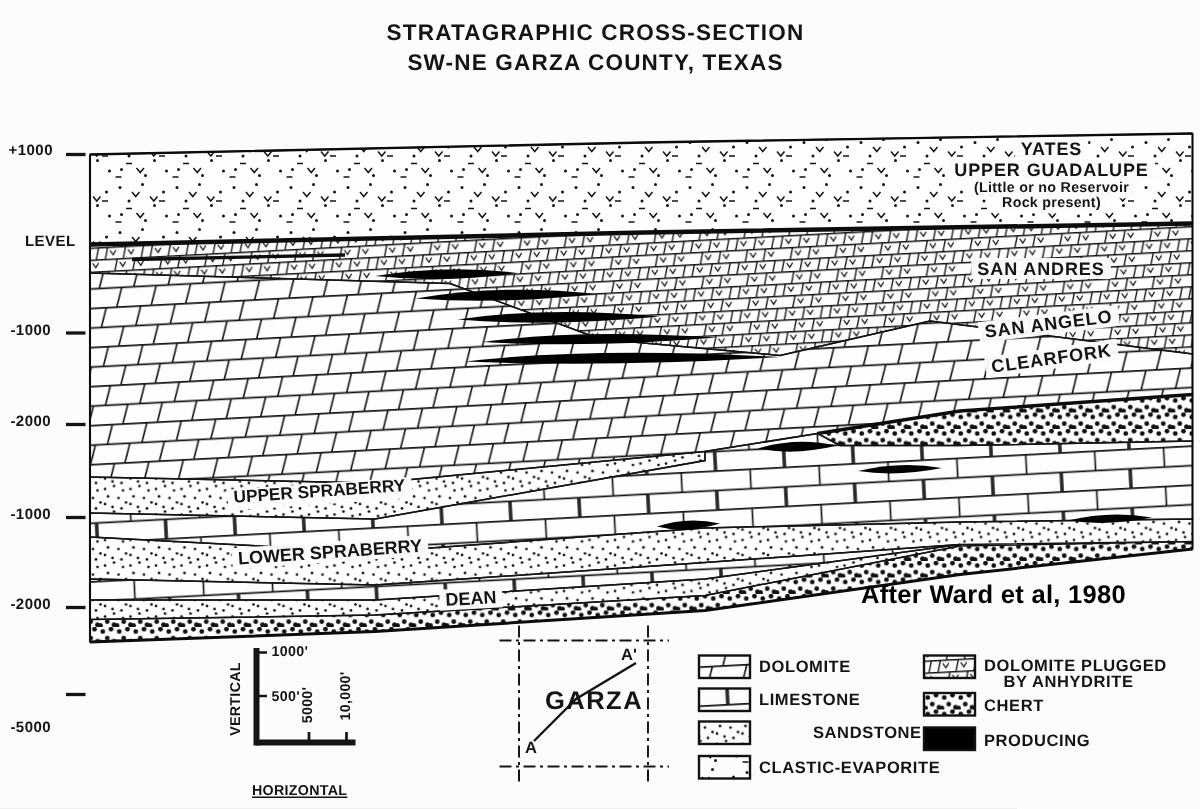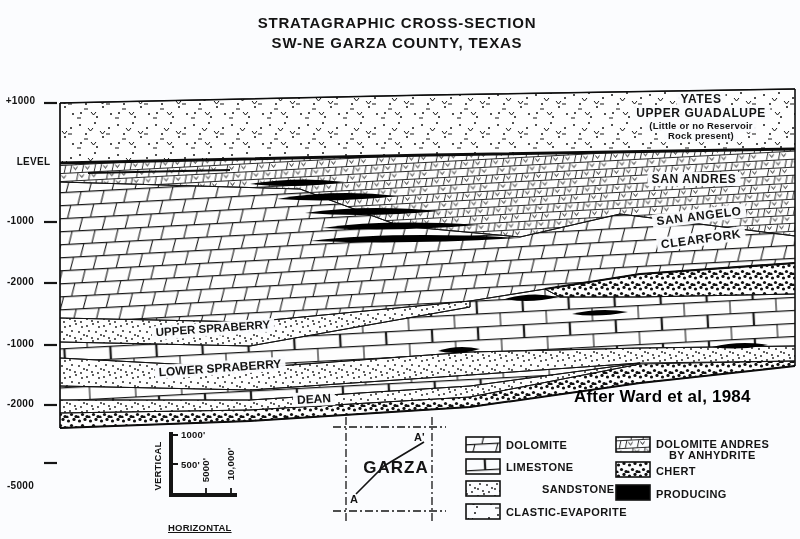--- a/index.html
+++ b/index.html
@@ -156,35 +156,35 @@
   <div class="lbl fm halo" style="left:701px;top:113px;transform:translate(-50%,-50%);">UPPER GUADALUPE</div>
   <div class="lbl sm halo" style="left:701px;top:126px;transform:translate(-50%,-50%);">(Little or no Reservoir</div>
   <div class="lbl sm halo" style="left:701px;top:136px;transform:translate(-50%,-50%);text-align:right;">Rock present)</div>
   <div class="lbl fm halo" style="left:694px;top:179px;transform:translate(-50%,-50%);">SAN ANDRES</div>
   <div class="lbl fm halo" style="left:699px;top:216px;transform:translate(-50%,-50%) rotate(-7deg);">SAN ANGELO</div>
   <div class="lbl fm halo" style="left:701px;top:239px;transform:translate(-50%,-50%) rotate(-8deg);">CLEARFORK</div>
   <div class="lbl halo" style="left:213px;top:329px;font-size:11.5px;transform:translate(-50%,-50%) rotate(-4deg);">UPPER SPRABERRY</div>
   <div class="lbl halo" style="left:220px;top:368px;font-size:12px;transform:translate(-50%,-50%) rotate(-4deg);">LOWER SPRABERRY</div>
   <div class="lbl halo" style="left:314px;top:399px;font-size:12px;transform:translate(-50%,-50%) rotate(-3deg);">DEAN</div>
 
-  <div class="lbl attrib" style="left:574px;top:388px;">After Ward et al, 1984</div>
+  <div class="lbl attrib" style="left:574px;top:388px;">After Ward et al, 1980</div>
 
   <div class="lbl sm" style="left:158px;top:466px;transform:translate(-50%,-50%) rotate(-90deg);">VERTICAL</div>
   <div class="lbl sm" style="left:181px;top:430px;">1000'</div>
   <div class="lbl sm" style="left:181px;top:460px;">500'</div>
   <div class="lbl sm" style="left:206px;top:470px;transform:translate(-50%,-50%) rotate(-90deg);">5000'</div>
   <div class="lbl sm" style="left:231px;top:464px;transform:translate(-50%,-50%) rotate(-90deg);">10,000'</div>
   <div class="lbl sm" style="left:168px;top:523px;text-decoration:underline;">HORIZONTAL</div>
 
   <div class="lbl" style="left:396px;top:467px;font-size:17px;letter-spacing:1px;transform:translate(-50%,-50%);">GARZA</div>
   <div class="lbl" style="left:350px;top:494px;font-size:11px;">A</div>
   <div class="lbl" style="left:414px;top:432px;font-size:11px;">A'</div>
 
   <div class="lbl leg" style="left:506px;top:440px;">DOLOMITE</div>
   <div class="lbl leg" style="left:506px;top:462px;">LIMESTONE</div>
   <div class="lbl leg" style="left:506px;top:484px;margin-left:36px;">SANDSTONE</div>
   <div class="lbl leg" style="left:506px;top:507px;">CLASTIC-EVAPORITE</div>
-  <div class="lbl leg" style="left:656px;top:439px;">DOLOMITE ANDRES</div>
+  <div class="lbl leg" style="left:656px;top:439px;">DOLOMITE PLUGGED</div>
   <div class="lbl leg" style="left:669px;top:450px;">BY ANHYDRITE</div>
   <div class="lbl leg" style="left:656px;top:466px;">CHERT</div>
   <div class="lbl leg" style="left:656px;top:489px;">PRODUCING</div>
 
 </div>
 
 </body></html>

